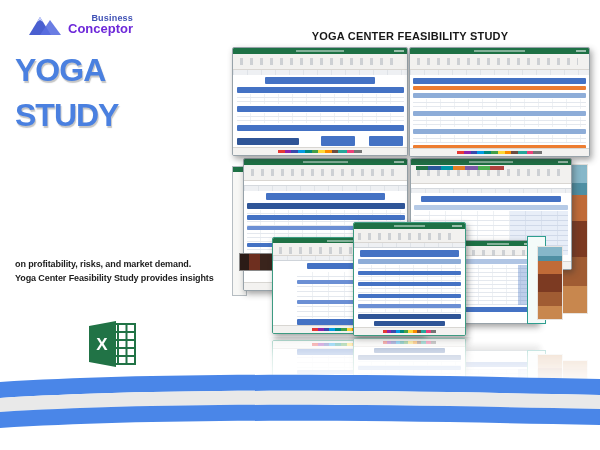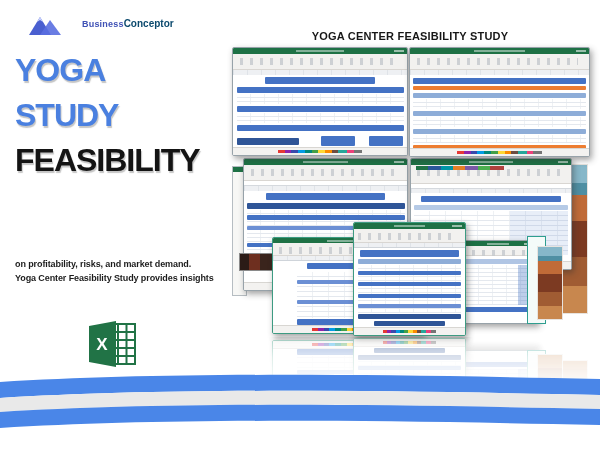--- a/index.html
+++ b/index.html
@@ -1,23 +1,23 @@
 <!DOCTYPE html>
 <html><head>
 <meta charset="utf-8">
 <style>
   html,body{margin:0;padding:0;background:#fff;}
   #page{position:relative;width:600px;height:450px;background:#ffffff;overflow:hidden;
         font-family:"Liberation Sans",sans-serif;}
 
   
   .logo{position:absolute;left:28px;top:12px;display:flex;align-items:center;gap:4px;}
-  .logo-text{display:flex;flex-direction:row;line-height:1;text-align:right;}
+  .logo-text{display:flex;flex-direction:column;line-height:1;text-align:right;}
   .brand-top{font-size:9px;font-weight:700;color:#3f51b5;letter-spacing:.2px;margin-left:14px;}
-  .brand-bottom{font-size:10px;font-weight:700;color:#0c4a6e;margin-top:-1px;}
+  .brand-bottom{font-size:13px;font-weight:700;color:#6d28d9;margin-top:-1px;}
 
   
   .slide-header{position:absolute;left:300px;top:14px;width:220px;text-align:center;
     font-size:11px;font-weight:700;color:#171717;letter-spacing:.2px;margin-top:16px;}
 
   
   .hero-title{position:absolute;left:15px;top:48px;width:215px;
     font-size:32px;font-weight:700;line-height:45px;letter-spacing:-1px;
     text-shadow:1px 1.5px 1px rgba(90,90,90,.35);}
   .hero-title .blue{color:#4a80e0;}
@@ -87,21 +87,20 @@
       <span class="brand-top">Business</span>
       <span class="brand-bottom">Conceptor</span>
     </div>
   </div>
 
   <div class="slide-header">YOGA CENTER FEASIBILITY STUDY</div>
 
   <div class="hero-title">
     <div class="blue">YOGA</div>
     <div class="blue">STUDY</div>
-    <div class="black">FEASIBILITY</div>
   </div>
 
   <div class="hero-desc">
     <div>on profitability, risks, and market demand.</div>
     <div>Yoga Center Feasibility Study provides insights</div>
   </div>
 
   <svg class="xl-icon" width="48" height="46" viewBox="0 0 48 46">
     <rect x="21" y="3" width="25" height="40" fill="#ffffff" stroke="#217346" stroke-width="2"></rect>
     <path d="M21 11 H46 M21 19 H46 M21 27 H46 M21 35 H46 M29 3 V43 M37.5 3 V43" stroke="#217346" stroke-width="2" fill="none"></path>

